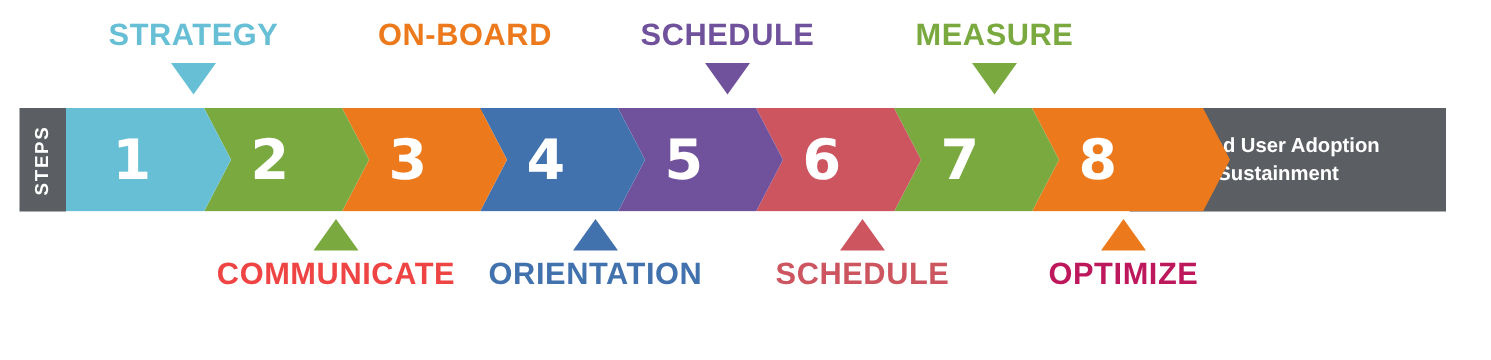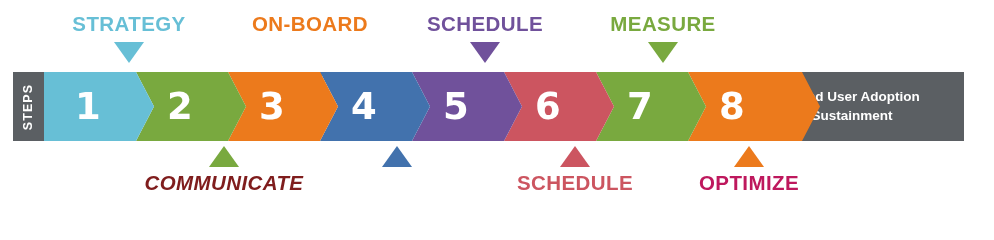--- a/index.html
+++ b/index.html
@@ -128,28 +128,29 @@
 
 <div id="diagram">
 
   <div id="callouts">
       <div class="callout callout-top" style="left: 129px; color: rgb(103, 191, 214);">
         <div class="callout-label" style="color: rgb(103, 191, 214);">STRATEGY</div>
         <div class="callout-arrow"></div>
       </div>
       <div class="callout callout-bottom" style="left: 224px; color: rgb(121, 169, 63);">
         <div class="callout-arrow"></div>
-        <div class="callout-label" style="color: #7f1d1d; font-style: italic;">COMMUNICATE</div>
+        <div class="callout-label" style="color: #ef4444;">COMMUNICATE</div>
       </div>
       <div class="callout callout-top" style="left: 310px; color: rgb(236, 122, 28); gap: 30px;">
         <div class="callout-label" style="color: rgb(236, 122, 28);">ON-BOARD</div>
         <div class="callout-arrow"></div>
       </div>
       <div class="callout callout-bottom" style="left: 397px; color: rgb(66, 114, 173);">
         <div class="callout-arrow"></div>
+        <div class="callout-label" style="color: rgb(66, 114, 173);">ORIENTATION</div>
       </div>
       <div class="callout callout-top" style="left: 485px; color: rgb(112, 81, 155);">
         <div class="callout-label" style="color: rgb(112, 81, 155);">SCHEDULE</div>
         <div class="callout-arrow"></div>
       </div>
       <div class="callout callout-bottom" style="left: 575px; color: rgb(204, 85, 96);">
         <div class="callout-arrow"></div>
         <div class="callout-label" style="color: rgb(204, 85, 96);">SCHEDULE</div>
       </div>
       <div class="callout callout-top" style="left: 663px; color: rgb(121, 169, 63);">

